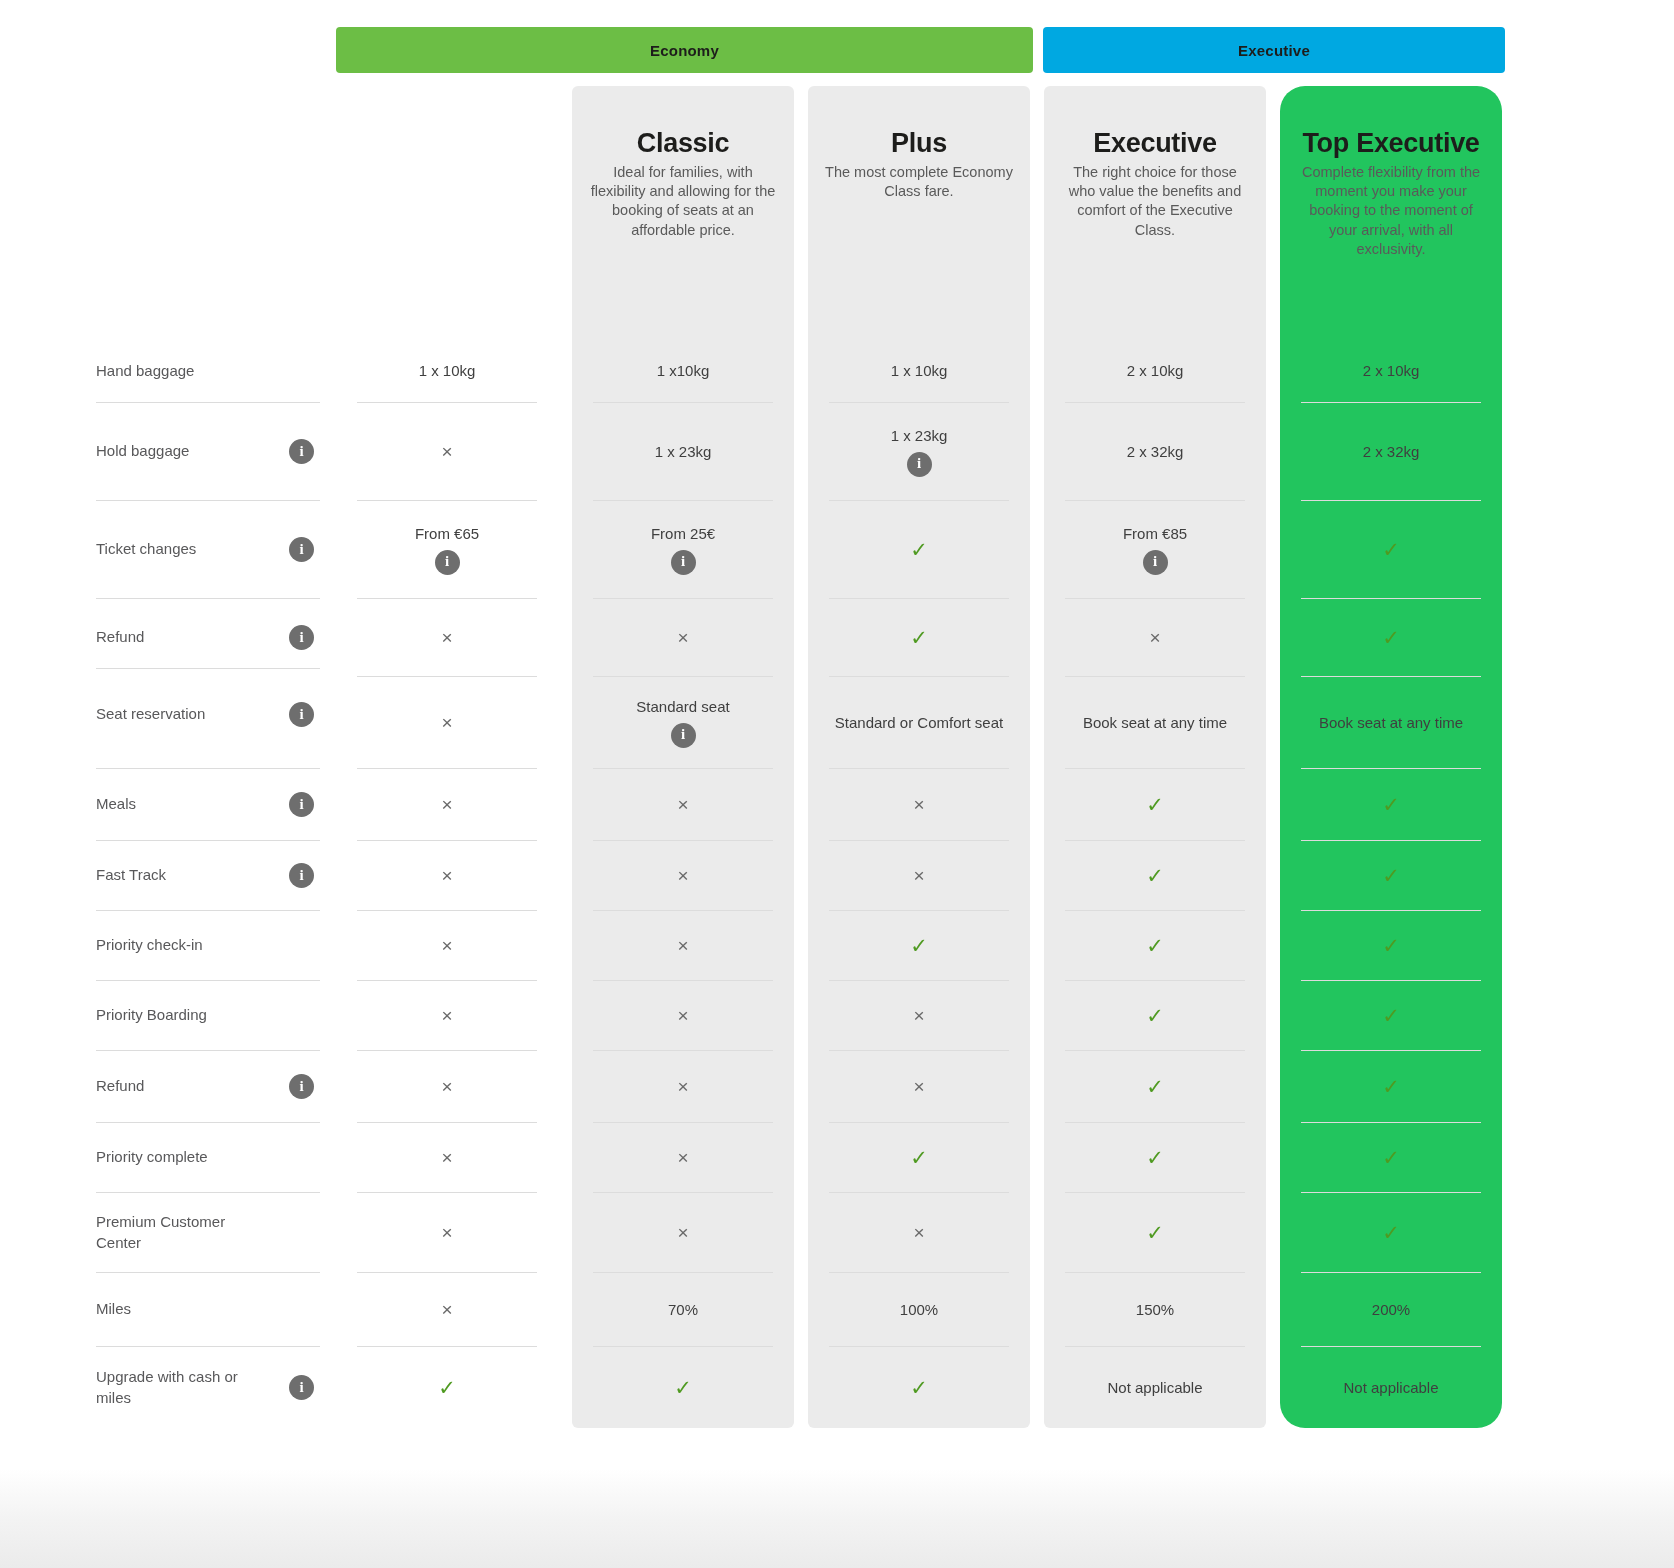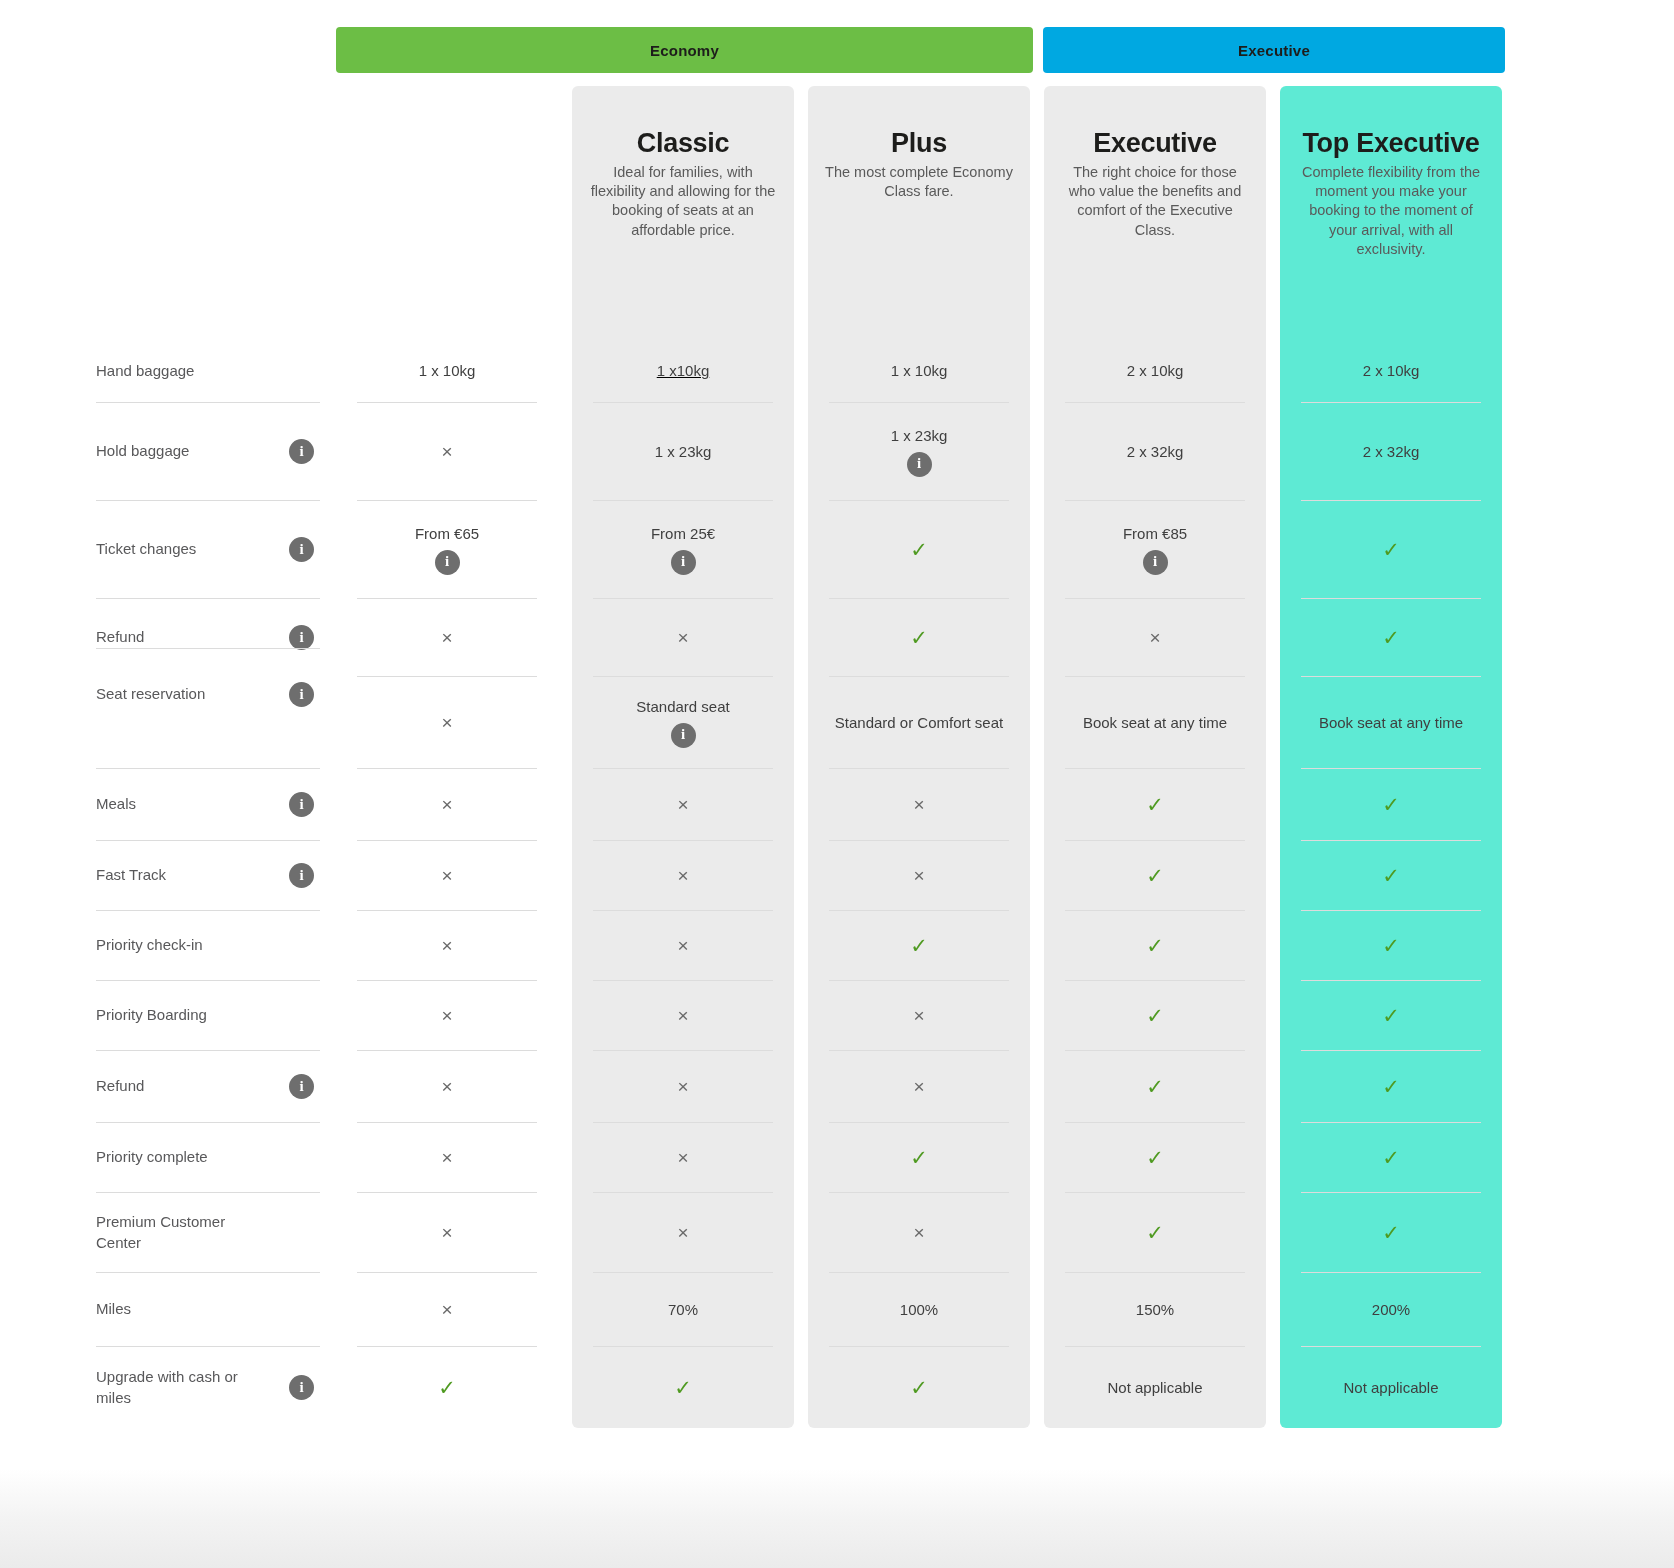--- a/index.html
+++ b/index.html
@@ -183,21 +183,21 @@
           <div class="card-title">Plus</div>
           <div class="card-desc">The most complete Economy Class fare.</div>
         </div>
       </div>
       <div class="card c3" style="background: rgb(235, 235, 235);">
         <div class="card-head">
           <div class="card-title">Executive</div>
           <div class="card-desc">The right choice for those who value the benefits and comfort of the Executive Class.</div>
         </div>
       </div>
-      <div class="card c4" style="background: #5eead4;">
+      <div class="card c4" style="background: #22c55e; border-radius: 25px;">
         <div class="card-head">
           <div class="card-title">Top Executive</div>
           <div class="card-desc">Complete flexibility from the moment you make your booking to the moment of your arrival, with all exclusivity.</div>
         </div>
       </div>
     </div>
 
   <div class="labels" id="labels">
       <div class="label-row first" style="top: 340px; height: 62px;">
         <span class="label-text">Hand baggage</span>
@@ -207,21 +207,21 @@
         <span class="info-icon" style="background: rgb(110, 110, 110);">i</span>
       </div>
       <div class="label-row" style="top: 500px; height: 98px;">
         <span class="label-text">Ticket changes</span>
         <span class="info-icon" style="background: rgb(110, 110, 110);">i</span>
       </div>
       <div class="label-row" style="top: 598px; height: 78px;">
         <span class="label-text">Refund</span>
         <span class="info-icon" style="background: rgb(110, 110, 110);">i</span>
       </div>
-      <div class="label-row" style="top: 648px; height: 92px;">
+      <div class="label-row" style="top: 668px; height: 92px;">
         <span class="label-text">Seat reservation</span>
         <span class="info-icon" style="background: rgb(110, 110, 110);">i</span>
       </div>
       <div class="label-row" style="top: 768px; height: 72px;">
         <span class="label-text">Meals</span>
         <span class="info-icon" style="background: rgb(110, 110, 110);">i</span>
       </div>
       <div class="label-row" style="top: 840px; height: 70px;">
         <span class="label-text">Fast Track</span>
         <span class="info-icon" style="background: rgb(110, 110, 110);">i</span>
@@ -248,21 +248,21 @@
       <div class="label-row" style="top: 1346px; height: 82px;">
         <span class="label-text">Upgrade with cash or miles</span>
         <span class="info-icon" style="background: rgb(110, 110, 110);">i</span>
       </div>
     </div>
 
   <div id="values">
       <div class="vcell first" style="left: 357px; top: 340px; height: 62px;">
         <span class="vtext">1 x 10kg</span>
       </div>
-      <div class="vcell first" style="left: 593px; top: 340px; height: 62px; text-decoration: underline;">
+      <div class="vcell first" style="left: 593px; top: 340px; height: 62px;">
         <span class="vtext">1 x10kg</span>
       </div>
       <div class="vcell first" style="left: 829px; top: 340px; height: 62px;">
         <span class="vtext">1 x 10kg</span>
       </div>
       <div class="vcell first" style="left: 1065px; top: 340px; height: 62px;">
         <span class="vtext">2 x 10kg</span>
       </div>
       <div class="vcell first" style="left: 1301px; top: 340px; height: 62px;">
         <span class="vtext">2 x 10kg</span>

